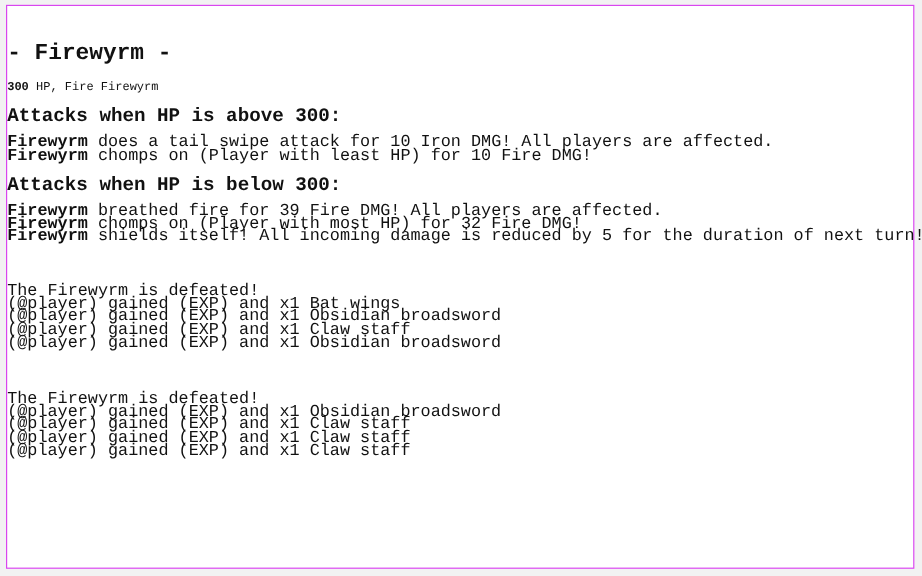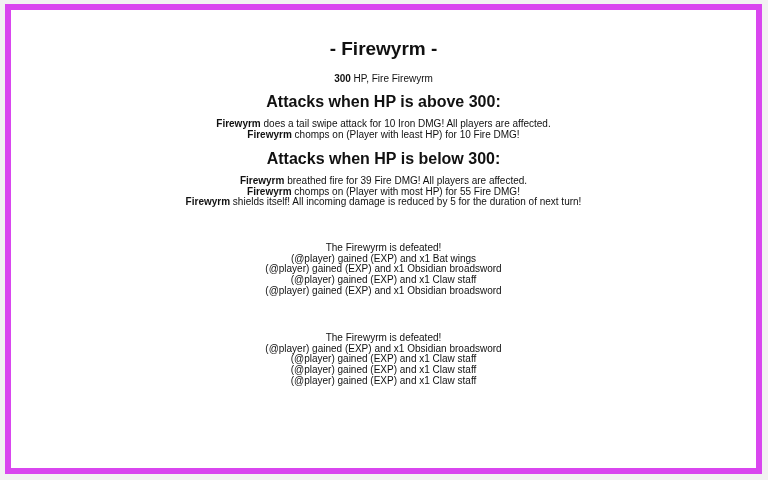--- a/index.html
+++ b/index.html
@@ -12,23 +12,23 @@
       font-family: "Liberation Sans", sans-serif;
       color: #111;
     }
     .panel {
       position: absolute;
       left: 5px;
       top: 4px;
       width: 757px;
       height: 470px;
       background: #ffffff;
-      border: 6px solid #d946ef;
+      border: 1px solid #d946ef;
       box-sizing: border-box;
-      text-align: center;
+      font-family: Liberation Mono, monospace;
     }
     .btn {
       position: absolute;
       left: 351px;
       top: 0px;
       height: 15px;
       padding: 0 4px;
       font-family: "Liberation Sans", sans-serif;
       font-size: 10px;
       line-height: 13px;
@@ -58,21 +58,21 @@
       position: absolute;
       left: 0; right: 0;
       margin: 0;
       font-size: 16px;
       font-weight: bold;
       line-height: 14px;
     }
     .lines {
       position: absolute;
       left: 0; right: 0;
-      font-size: 10px;
+      font-size: 14px;
       line-height: 10.7px;
     }
     .lines div { white-space: nowrap; }
     b { font-weight: bold; }
   </style>
 </head>
 <body>
 
 <button class="btn" style="left:357px;top:5px;">randomize</button>
 
@@ -86,21 +86,21 @@
 
   <h2 style="top:85px;">Attacks when HP is above 300:</h2>
   <div class="lines" style="top:109px;">
     <div><b>Firewyrm</b><span> does a tail swipe attack for 10 Iron DMG! All players are affected.</span></div>
     <div><b>Firewyrm</b><span> chomps on (Player with least HP) for 10 Fire DMG!</span></div>
   </div>
 
   <h2 style="top:142px;">Attacks when HP is below 300:</h2>
   <div class="lines" style="top:166px;">
     <div><b>Firewyrm</b><span> breathed fire for 39 Fire DMG! All players are affected.</span></div>
-    <div><b>Firewyrm</b><span> chomps on (Player with most HP) for 55 Fire DMG!</span></div>
+    <div><b>Firewyrm</b><span> chomps on (Player with most HP) for 32 Fire DMG!</span></div>
     <div><b>Firewyrm</b><span> shields itself! All incoming damage is reduced by 5 for the duration of next turn!</span></div>
   </div>
 
   <div class="lines" style="top:233px;">
     <div>The Firewyrm is defeated!</div>
     <div>(@player) gained (EXP) and x1 Bat wings</div>
     <div>(@player) gained (EXP) and x1 Obsidian broadsword</div>
     <div>(@player) gained (EXP) and x1 Claw staff</div>
     <div>(@player) gained (EXP) and x1 Obsidian broadsword</div>
   </div>

